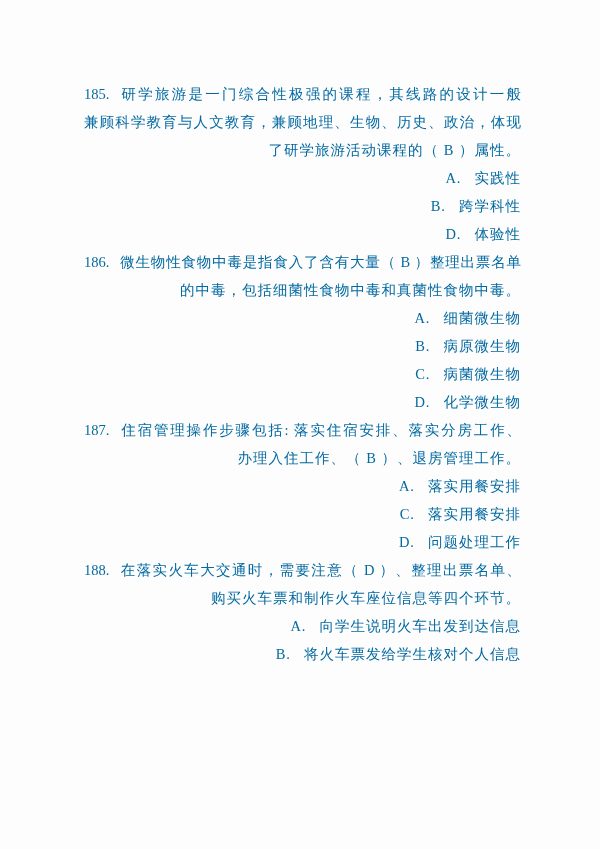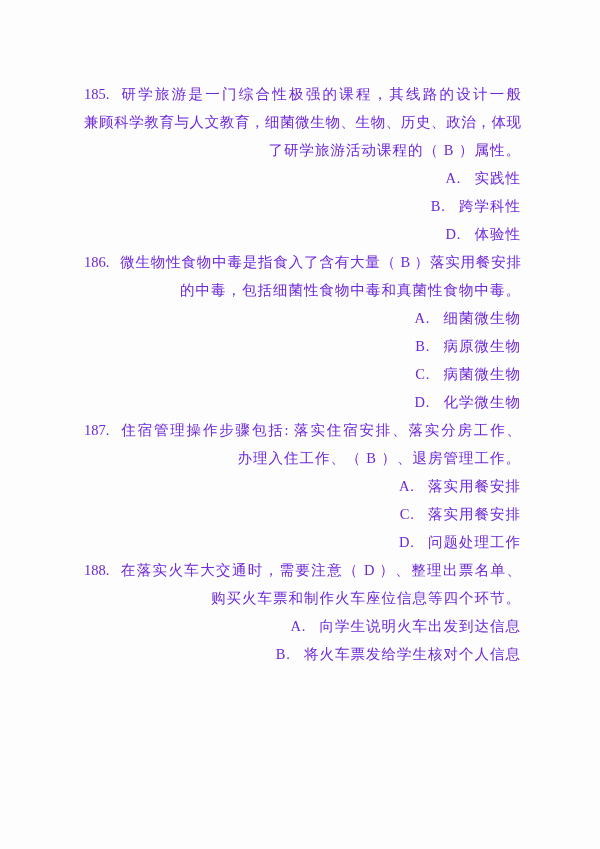--- a/index.html
+++ b/index.html
@@ -13,21 +13,21 @@
     width: 600px;
     height: 849px;
     background: #fdfdfd;
     overflow: hidden;
   }
   .content {
     position: absolute;
     left: 84px;
     top: 80px;
     width: 437px;
-    color: #6d28d9;
+    color: #0369a1;
   }
   .line {
     height: 28px;
     line-height: 28px;
     font-size: 14.5px;
     letter-spacing: 1px;
     white-space: nowrap;
     text-align: right;
   }
   .line.just {
@@ -43,36 +43,36 @@
 </head>
 <body>
 
 <div class="page">
   <div class="content">
 
     <div class="question">
       <div class="line just">
         <span class="qnum">185.</span><span>研学旅游是一门综合性极强的课程，其线路的设计一般</span>
       </div>
-      <div class="line just">兼顾科学教育与人文教育，细菌微生物、生物、历史、政治，体现</div>
+      <div class="line just">兼顾科学教育与人文教育，兼顾地理、生物、历史、政治，体现</div>
       <div class="line">了研学旅游活动课程的（ B ）属性。</div>
       <div class="line">
         <span class="olet">A.</span><span>实践性</span>
       </div>
       <div class="line">
         <span class="olet">B.</span><span>跨学科性</span>
       </div>
       <div class="line">
         <span class="olet">D.</span><span>体验性</span>
       </div>
     </div>
 
     <div class="question">
       <div class="line just">
-        <span class="qnum">186.</span><span>微生物性食物中毒是指食入了含有大量（ B ）落实用餐安排</span>
+        <span class="qnum">186.</span><span>微生物性食物中毒是指食入了含有大量（ B ）整理出票名单</span>
       </div>
       <div class="line">的中毒，包括细菌性食物中毒和真菌性食物中毒。</div>
       <div class="line">
         <span class="olet">A.</span><span>细菌微生物</span>
       </div>
       <div class="line">
         <span class="olet">B.</span><span>病原微生物</span>
       </div>
       <div class="line">
         <span class="olet">C.</span><span>病菌微生物</span>

